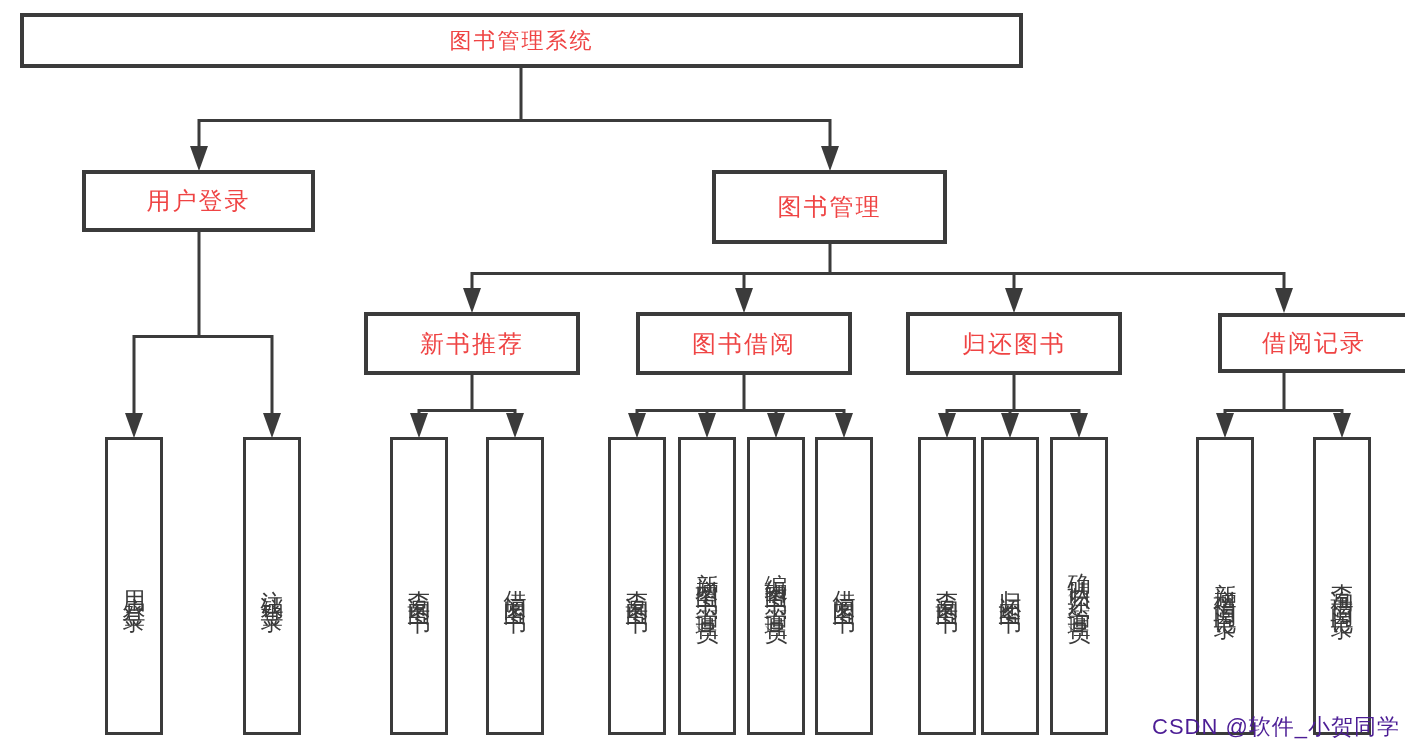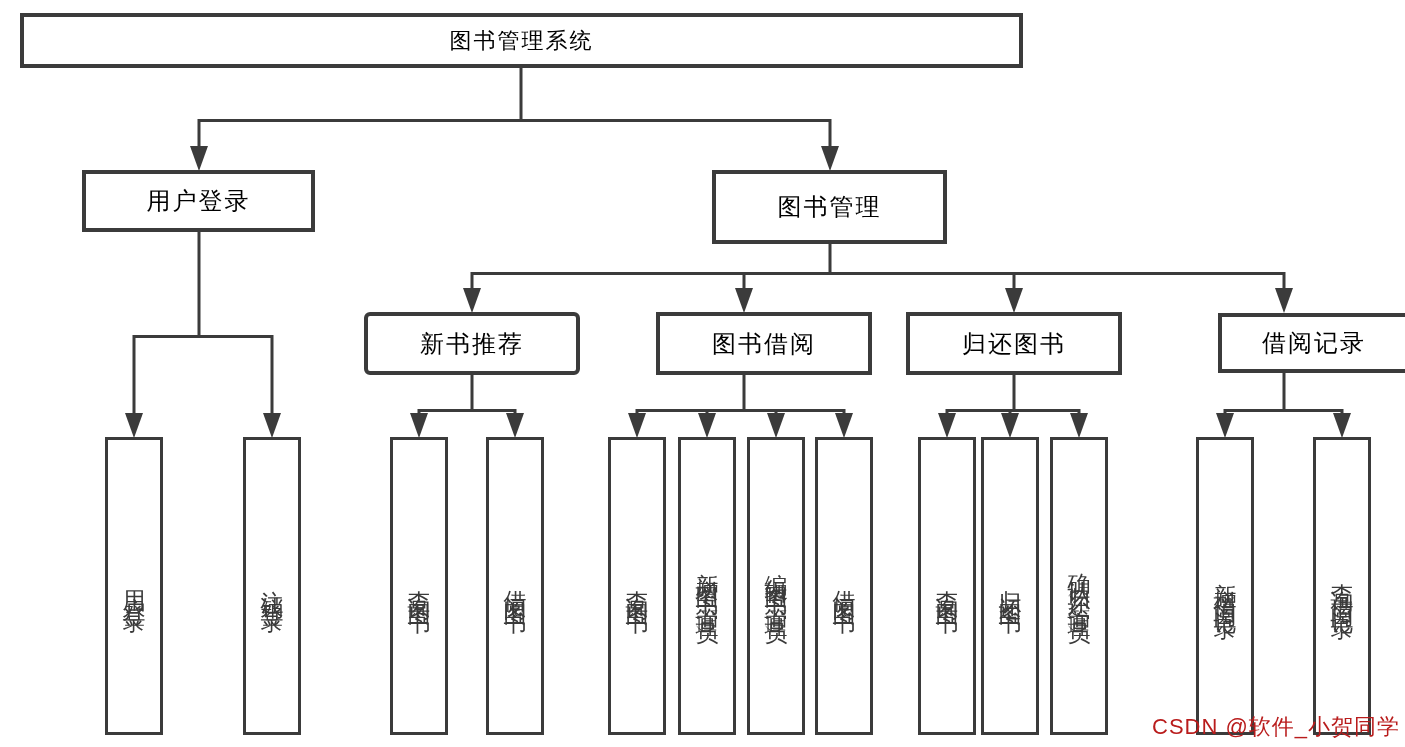--- a/index.html
+++ b/index.html
@@ -23,21 +23,21 @@
 
   .node {
     position: absolute;
     background: #ffffff;
     border: 4px solid #3b3b3b;
     display: flex;
     align-items: center;
     justify-content: center;
     font-size: 24px;
     letter-spacing: 2px;
-    color: #000000;
+    color: #ef4444;
     z-index: 2;
   }
   .node.root { font-size: 22px; }
 
   .leaf {
     position: absolute;
     width: 58px;
     height: 298px;
     top: 437px;
     background: #ffffff;
@@ -56,21 +56,21 @@
     color: #3a3a3a;
     white-space: nowrap;
   }
 
   .watermark {
     position: absolute;
     left: 1152px;
     top: 712px;
     font-size: 22px;
     letter-spacing: 1px;
-    color: #b91c1c;
+    color: #4c1d95;
     z-index: 5;
     white-space: nowrap;
   }
 </style>
 </head>
 <body>
 
 <div class="canvas">
 
   <svg class="connectors" viewBox="0 0 1405 747" xmlns="http://www.w3.org/2000/svg">
@@ -135,24 +135,24 @@
     <span>图书管理系统</span>
   </div>
 
   <div class="node" style="left:82px; top:170px; width:233px; height:62px;">
     <span>用户登录</span>
   </div>
   <div class="node" style="left:712px; top:170px; width:235px; height:74px;">
     <span>图书管理</span>
   </div>
 
-  <div class="node" style="left:364px; top:312px; width:216px; height:63px;border-radius:6px;">
+  <div class="node" style="left:364px; top:312px; width:216px; height:63px;">
     <span>新书推荐</span>
   </div>
-  <div class="node" style="left:636px; top:312px; width:216px; height:63px;margin-left:20px;">
+  <div class="node" style="left:636px; top:312px; width:216px; height:63px;">
     <span>图书借阅</span>
   </div>
   <div class="node" style="left:906px; top:312px; width:216px; height:63px;">
     <span>归还图书</span>
   </div>
   <div class="node" style="left:1218px; top:313px; width:192px; height:60px;">
     <span>借阅记录</span>
   </div>
 
   <div class="leaf" style="left:105px;">

